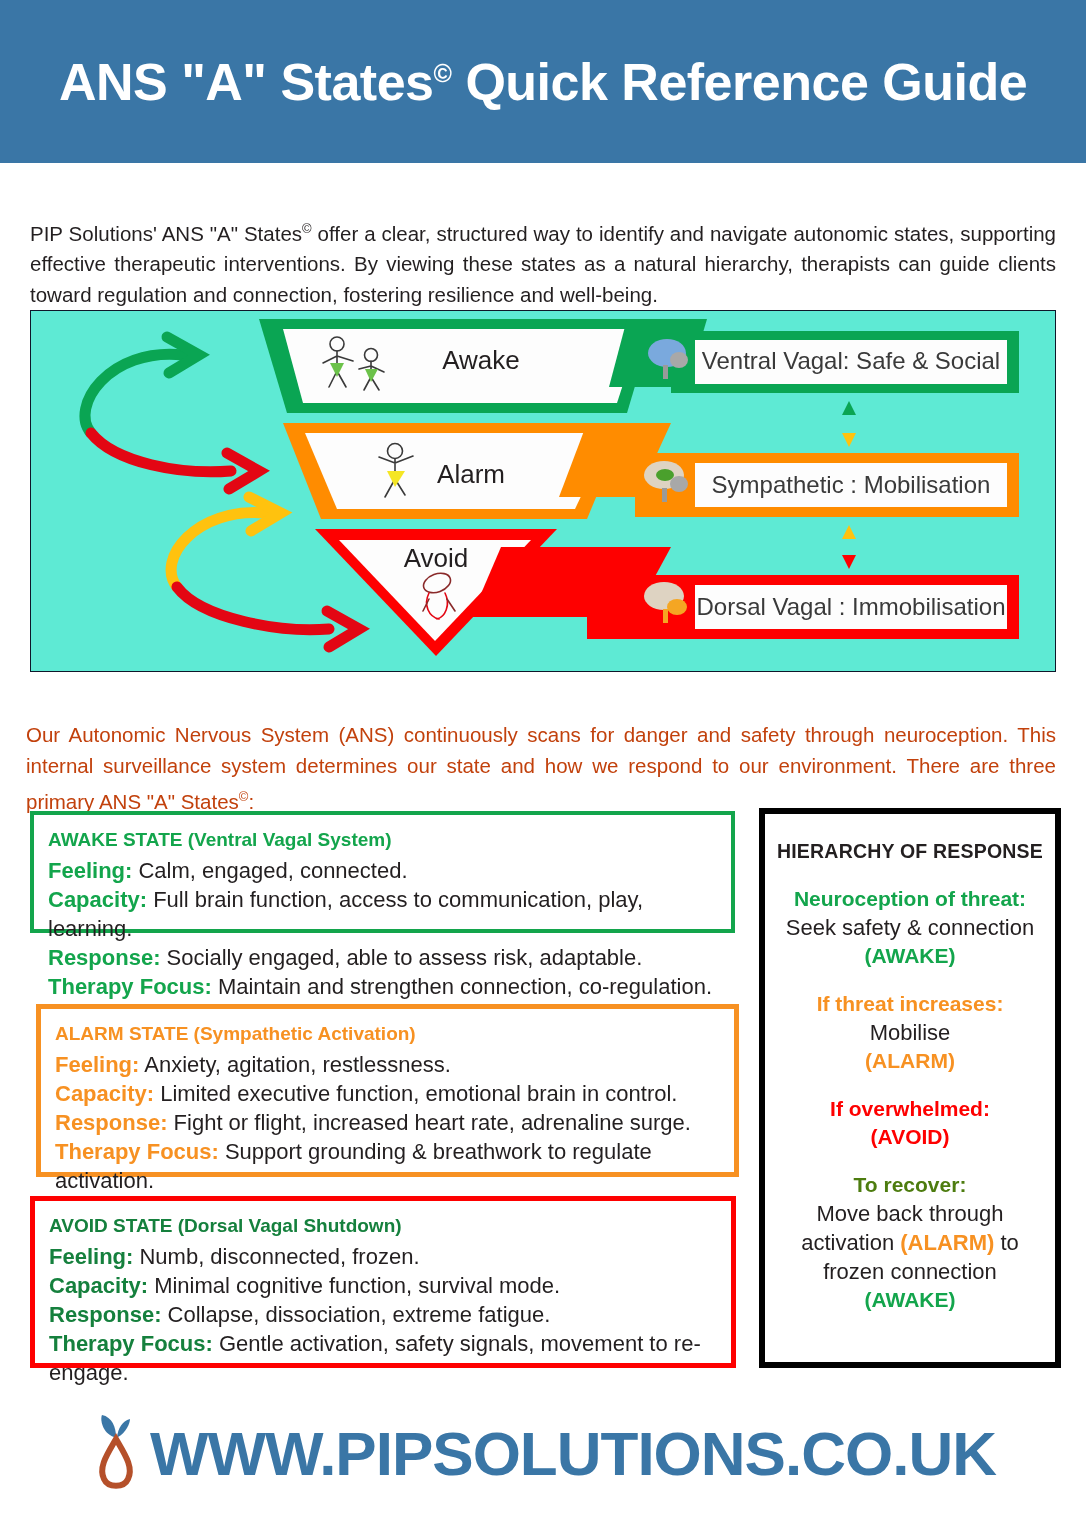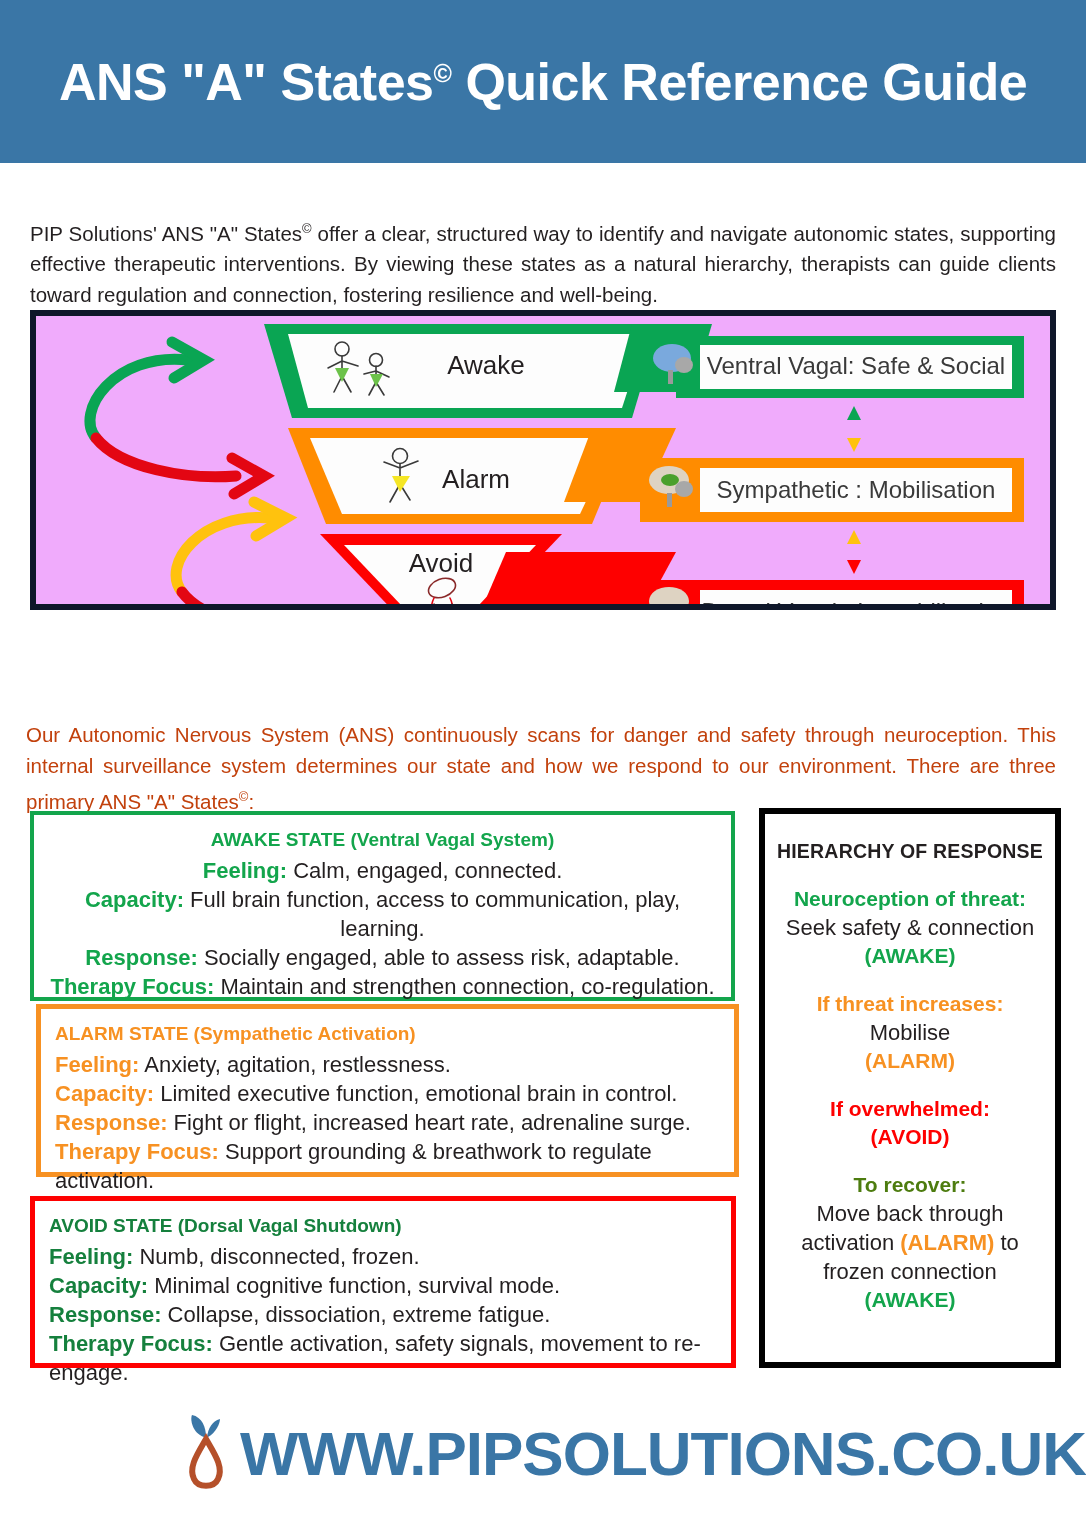--- a/index.html
+++ b/index.html
@@ -32,23 +32,23 @@
     position:absolute;left:30px;top:192px;width:1026px;
     font-size:20.5px;line-height:31px;
     text-align:justify;
     color:#231f20;
   }
   .intro sup{font-size:13px;vertical-align:super;}
 
   
   .diagram-frame{
     position:absolute;left:30px;top:310px;
-    width:1026px;height:300px;
-    border:6px solid #0f172a;
-    background:#f0abfc;
+    width:1026px;height:362px;
+    border:1px solid #0f172a;
+    background:#5eead4;
     box-sizing:border-box;
     overflow:hidden;
   }
   .diagram-frame svg{display:block;}
 
   
   .intro2{
     position:absolute;left:26px;top:698px;width:1030px;
     font-size:20.5px;line-height:31px;
     text-align:justify;
@@ -65,21 +65,21 @@
   }
   .state-card .title{
     font-size:19px;font-weight:bold;margin-bottom:4px;
     line-height:25px;
   }
   .state-card .row{
     font-size:22px;line-height:29px;color:#231f20;
   }
   .state-card .row b{font-weight:bold;}
 
-  #card-awake{left:30px;top:811px;width:705px;height:190px;border:4px solid #13a54c;text-align:center;}
+  #card-awake{left:30px;top:811px;width:705px;height:122px;border:4px solid #13a54c;}
   #card-alarm{left:36px;top:1004px;width:703px;height:173px;border:5px solid #f79122;}
   #card-avoid{left:30px;top:1196px;width:706px;height:172px;border:5px solid #fe0000;}
 
   #card-awake .title,#card-awake .row b{color:#13a54c;}
   #card-alarm .title,#card-alarm .row b{color:#f79122;}
   #card-avoid .title,#card-avoid .row b{color:#15803d;}
 
   
   #hierarchy{
     position:absolute;left:759px;top:808px;width:302px;height:560px;
@@ -95,21 +95,21 @@
   .h-body{font-size:22px;line-height:29px;color:#231f20;}
   .h-state{font-size:21px;font-weight:bold;line-height:28px;}
   .c-green{color:#13a54c;}
   .c-orange{color:#f79122;}
   .c-red{color:#fe0000;}
   .c-black{color:#4d7c0f;}
 
   
   .footer{
     position:absolute;left:0;top:1398px;width:1086px;height:110px;
-    display:flex;align-items:center;justify-content:flex-end;
+    display:flex;align-items:center;justify-content:center;
   }
   .footer .logo{margin-right:8px;display:block;}
   .footer .url{
     font-size:62px;font-weight:bold;color:#3a76a6;letter-spacing:-1px;
     white-space:nowrap;
   }
 </style>
 </head>
 <body>
 

